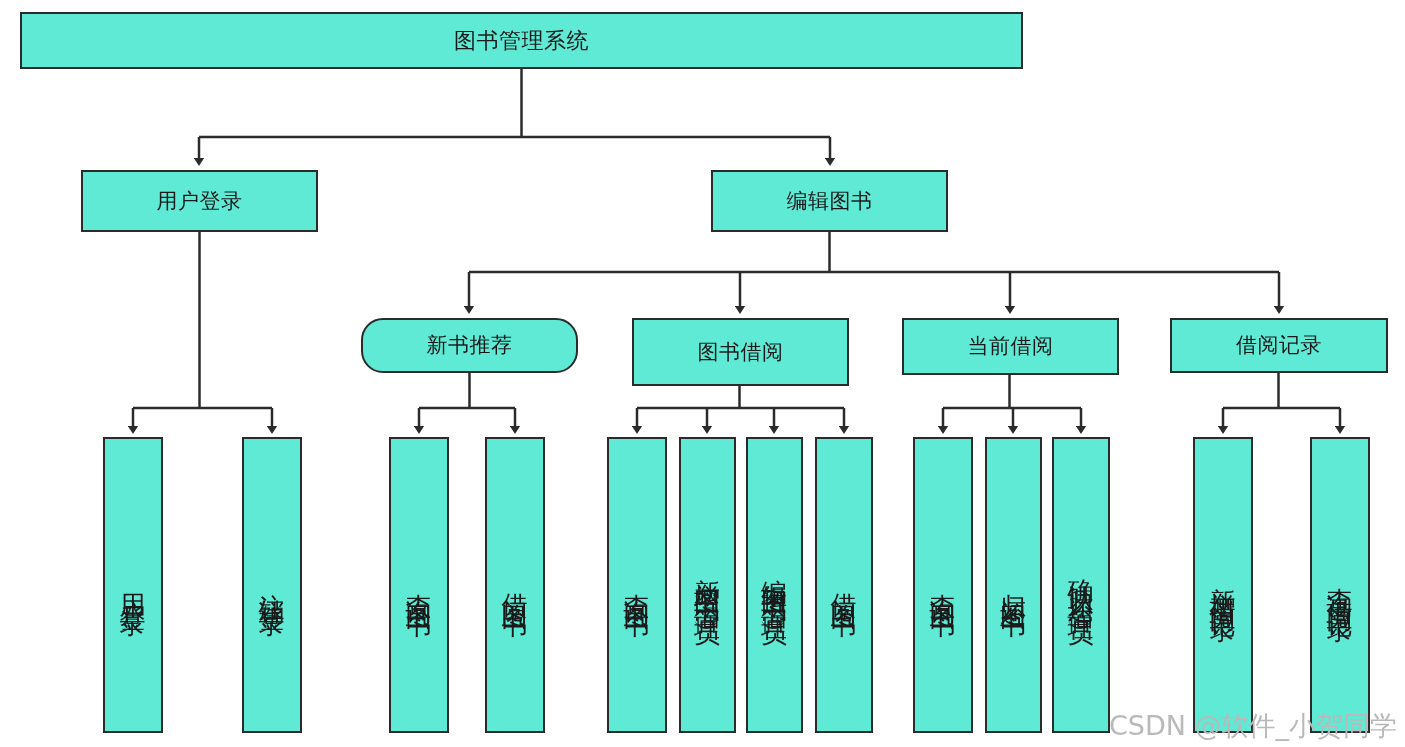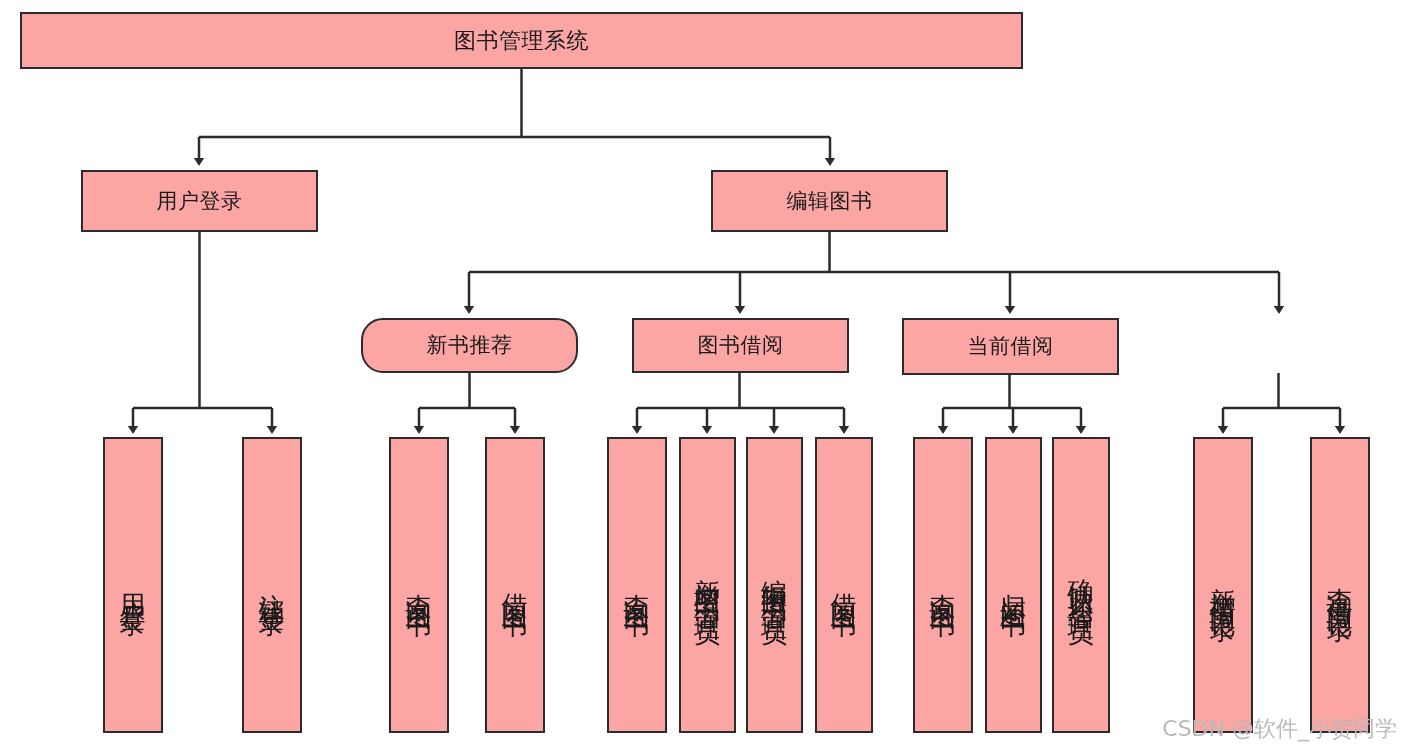--- a/index.html
+++ b/index.html
@@ -22,21 +22,21 @@
     position: absolute;
     left: 0;
     top: 0;
     width: 1405px;
     height: 747px;
     pointer-events: none;
   }
   .node {
     position: absolute;
     box-sizing: border-box;
-    background: #fca5a5;
+    background: #5eead4;
     border: 2.5px solid #2b2b2b;
     display: flex;
     align-items: center;
     justify-content: center;
     color: #1a1a1a;
     z-index: 2;
   }
   .node .label {
     display: block;
     line-height: 1.08;
@@ -61,21 +61,21 @@
     font-size: 26px;
     line-height: 1;
     letter-spacing: 6px;
     text-align: center;
     white-space: nowrap;
   }
   .watermark {
     position: absolute;
     right: 8px;
     bottom: 3px;
-    font-size: 22px;
+    font-size: 27px;
     color: #b9b9b9;
     white-space: nowrap;
     z-index: 5;
     font-family: "DejaVu Sans", "Liberation Sans", sans-serif;
   }
 </style>
 </head>
 <body>
 
 <div id="canvas">
@@ -137,26 +137,29 @@
   <div class="node horiz" style="left:81px; top:170px; width:237px; height:62px;">
     <span class="label">用户登录</span>
   </div>
   <div class="node horiz" style="left:711px; top:170px; width:237px; height:62px;">
     <span class="label">编辑图书</span>
   </div>
 
   <div class="node horiz" style="left:361px; top:318px; width:217px; height:55px;border-radius:22px;">
     <span class="label">新书推荐</span>
   </div>
-  <div class="node horiz" style="left:632px; top:318px; width:217px; height:55px;">
+  <div class="node horiz" style="left:632px; top:318px; width:217px; height:68px;">
     <span class="label">图书借阅</span>
   </div>
   <div class="node horiz" style="left:902px; top:318px; width:217px; height:57px;">
     <span class="label">当前借阅</span>
   </div>
+  <div class="node horiz" style="left:1170px; top:318px; width:218px; height:55px;">
+    <span class="label">借阅记录</span>
+  </div>
 
   <div class="node vert" style="left:103px; top:437px; width:60px; height:296px;">
     <span class="label">用户登录</span>
   </div>
   <div class="node vert" style="left:242px; top:437px; width:60px; height:296px;">
     <span class="label">注销登录</span>
   </div>
 
   <div class="node vert" style="left:389px; top:437px; width:60px; height:296px;">
     <span class="label">查询图书</span>

